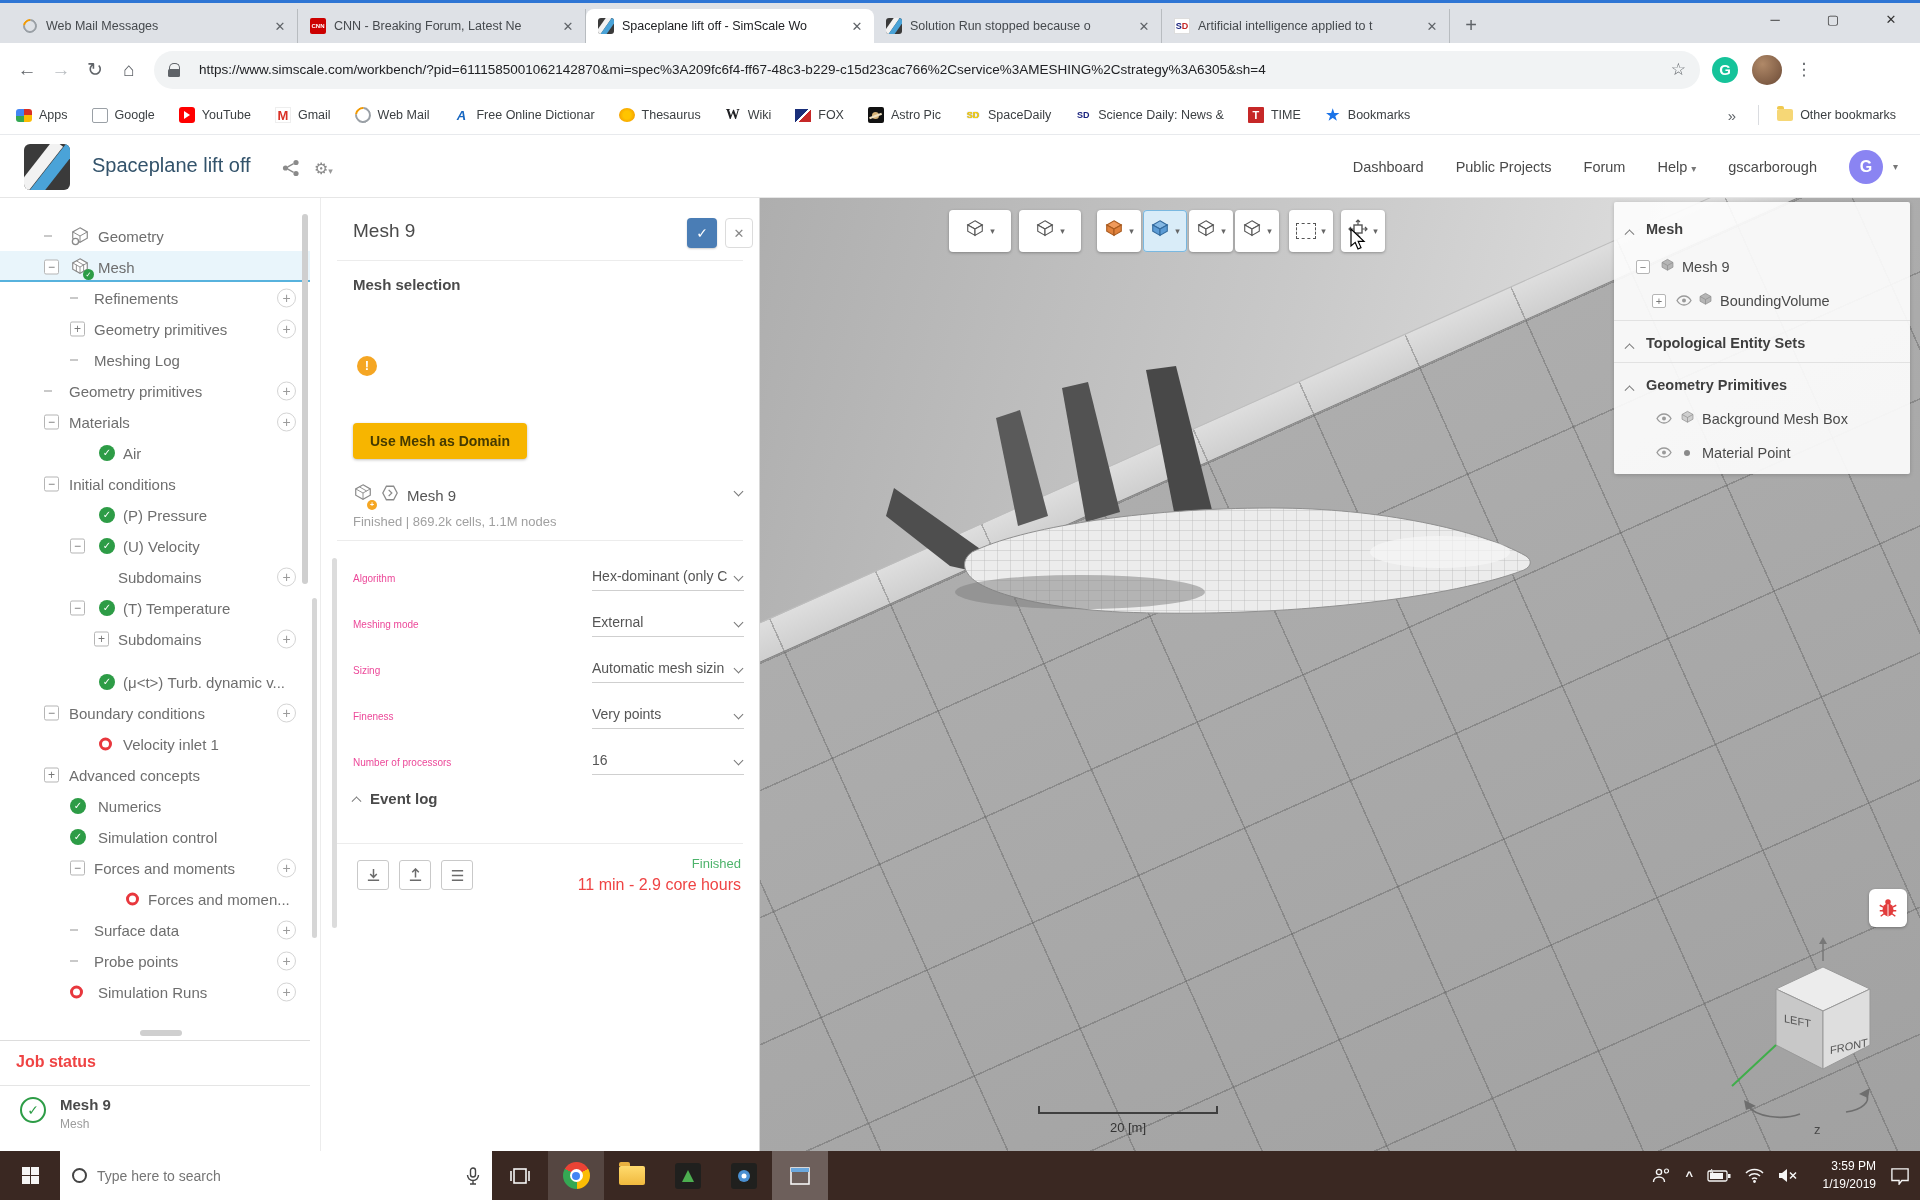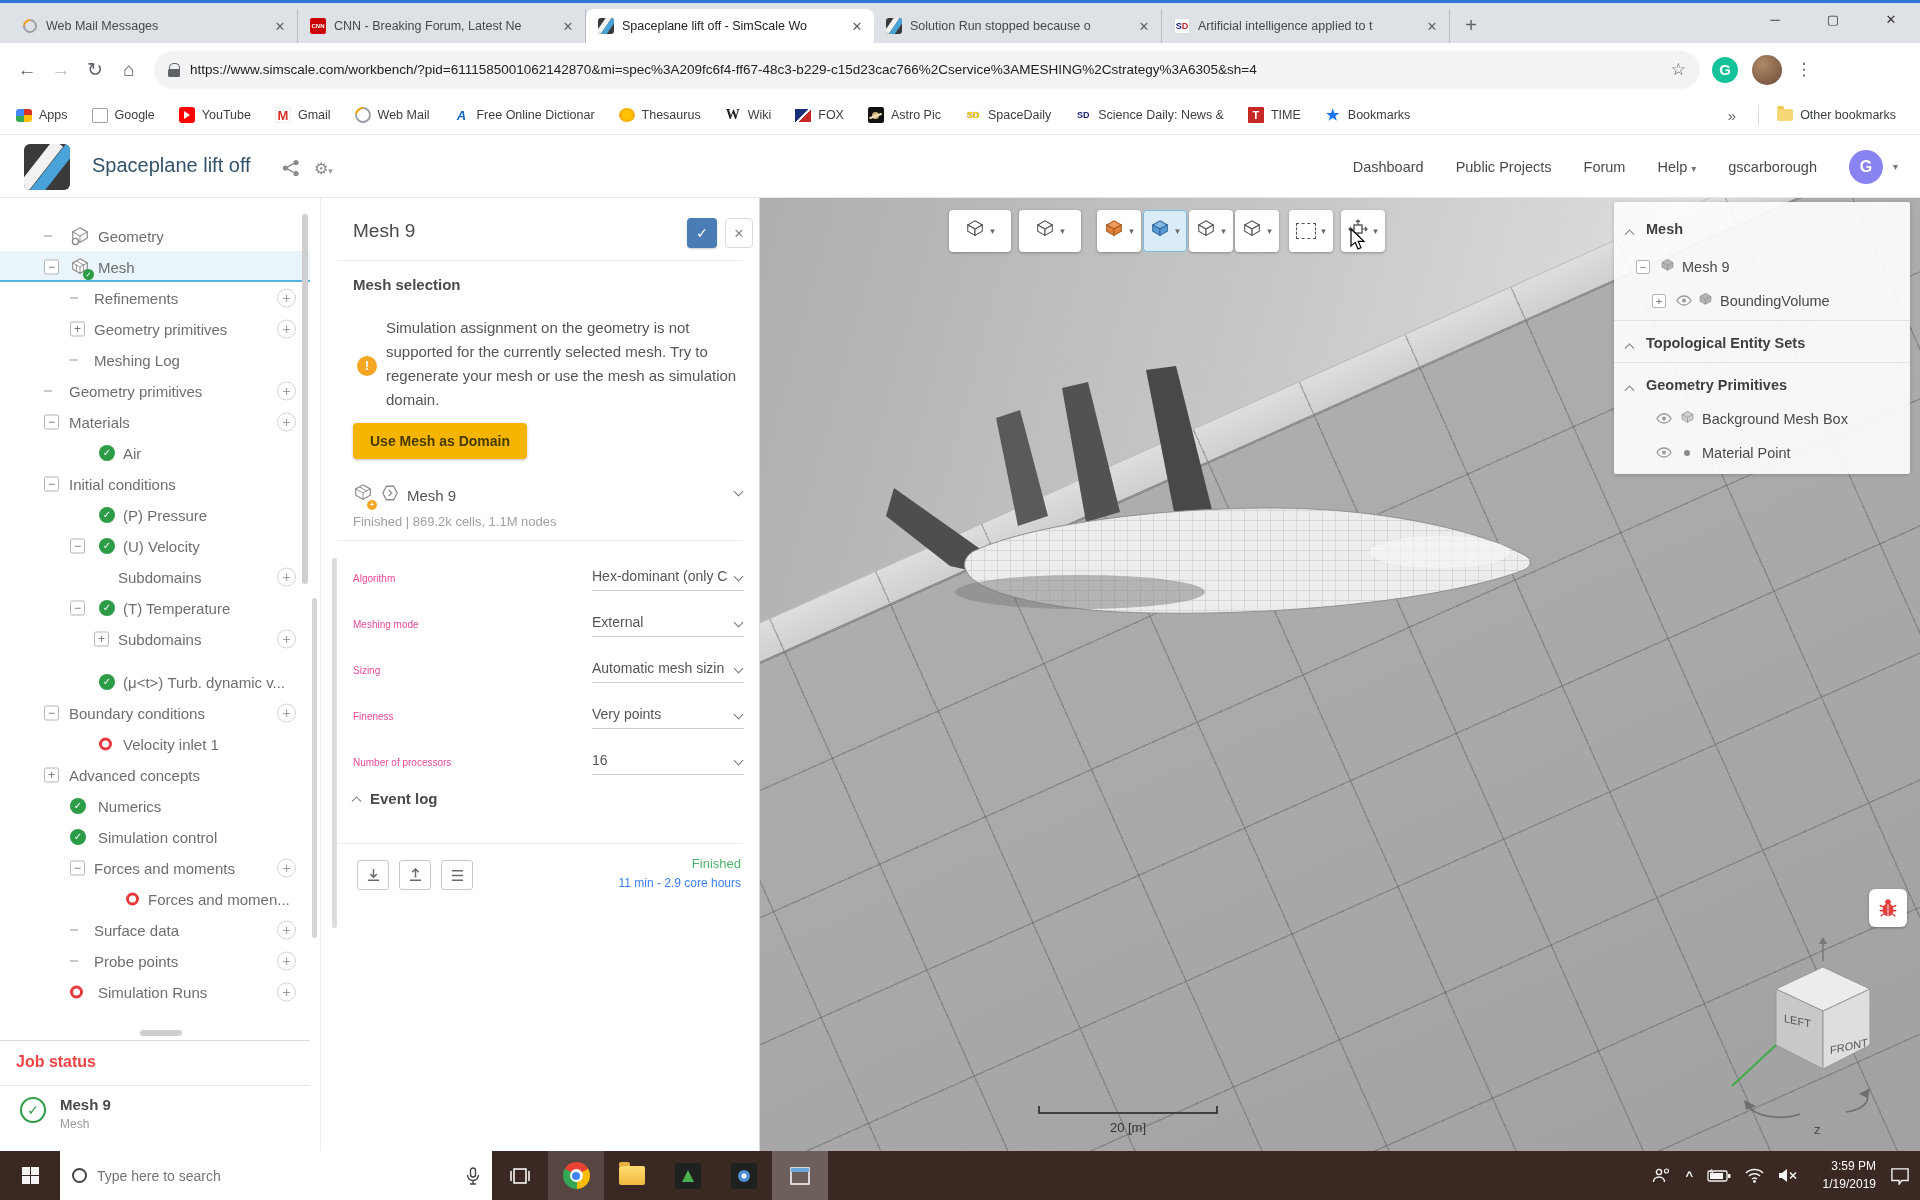--- a/index.html
+++ b/index.html
@@ -21,21 +21,21 @@
 .i-cnn{background:#cc0000;color:#fff;font-size:6px;font-weight:bold;border-radius:2px}
 .i-ss{background:#3a3a3a;border-radius:3px;overflow:hidden;position:relative}
 .i-ss::before{content:"";position:absolute;left:2px;top:-3px;width:5px;height:24px;background:#f2f2f2;transform:rotate(35deg)}
 .i-ss::after{content:"";position:absolute;left:8px;top:-3px;width:5px;height:24px;background:#4aa3d8;transform:rotate(35deg)}
 .i-sd{background:#fff;border:1px solid #ddd;font-weight:bold;font-size:9px}
 .i-sd b{color:#1a237e}.i-sd i{color:#c62828;font-style:normal}
 
 .addrbar{position:absolute;left:0;top:43px;width:1920px;height:53px;background:#fff;display:flex;align-items:center;padding:0 10px}
 .navic{width:34px;height:34px;display:flex;align-items:center;justify-content:center;font-size:19px;color:#5f6368;border-radius:50%}
 .navic.dis{color:#b9bdc1}
-.urlpill{margin-left:8px;width:1546px;height:38px;background:#f1f3f4;border-radius:19px;display:flex;align-items:center;padding:0 14px;gap:10px}
+.urlpill{margin-left:8px;width:1546px;height:38px;background:#f1f3f4;border-radius:19px;display:flex;align-items:center;padding:0 14px;gap:19px}
 .urlpill input{flex:1;border:none;background:transparent;outline:none;font-size:13.5px;color:#202124;font-family:"Liberation Sans",sans-serif}
 .lock{width:12px;height:14px;position:relative}
 .lock::before{content:"";position:absolute;left:1px;top:0;width:9px;height:8px;border:1.8px solid #5f6368;border-bottom:none;border-radius:5px 5px 0 0}
 .lock::after{content:"";position:absolute;left:0;top:6px;width:12px;height:8px;background:#5f6368;border-radius:1.5px}
 .star{color:#5f6368;font-size:17px}
 .gbadge{width:26px;height:26px;margin-left:12px;border-radius:50%;background:#15c39a;color:#fff;font-weight:bold;font-size:15px;display:flex;align-items:center;justify-content:center}
 .avatar-sm{width:30px;height:30px;margin-left:14px;border-radius:50%;background:radial-gradient(circle at 35% 30%,#b08968,#6b4a36)}
 .dots{margin-left:12px;color:#5f6368;font-size:17px;width:20px;text-align:center}
 
 .bmbar{position:absolute;left:0;top:96px;width:1920px;height:39px;background:#fff;display:flex;align-items:center;padding:0 16px;border-bottom:1px solid #e8eaed}
@@ -134,21 +134,21 @@
 .flabel{position:absolute;left:32px;top:50%;transform:translateY(-50%);font-size:10px;color:#ec4899}
 .fvalue{position:absolute;left:271px;top:50%;transform:translateY(-50%);width:152px;height:26px;border-bottom:1px solid #cfcfcf}
 .ftext{position:absolute;left:0;top:3px;width:136px;font-size:14px;color:#555;white-space:nowrap;overflow:hidden}
 .fchev{position:absolute;right:2px;top:8px}
 .eventlog{position:absolute;left:32px;top:592px;display:flex;align-items:center;gap:10px;font-size:15px;font-weight:bold;color:#4a4a4a}
 .chev{display:inline-block;width:7px;height:7px;border-right:1.7px solid #777;border-bottom:1.7px solid #777;transform:rotate(45deg)}
 .chev.up{transform:rotate(-135deg) translate(-2px,-2px)}
 .mp-footdiv{position:absolute;left:16px;right:16px;top:645px;height:1px;background:#ececec}
 .fbtn{position:absolute;top:662px;width:32px;height:30px;border:1px solid #c9c9c9;border-radius:3px;background:#fff;display:flex;align-items:center;justify-content:center}
 .foot-status{position:absolute;right:18px;top:658px;font-size:13px;color:#4db36b;text-align:right}
-.foot-time{position:absolute;right:18px;top:678px;font-size:12px;color:#3b82f6;}
+.foot-time{position:absolute;right:18px;top:678px;font-size:16px;color:#ef4444;}
 
 .viewport{position:absolute;left:760px;top:198px;width:1160px;height:953px;overflow:hidden;background:linear-gradient(105deg,#aeaeae,#c9c9c9 40%,#e2e2e2 72%,#d2d2d2)}
 .slab{position:absolute;left:-506px;top:690px;width:3400px;height: 2400px;transform-origin:0 0;transform:rotate(-24.1deg);border-top:1px solid #7f7f7f;background-image:repeating-linear-gradient(to right,rgba(95,95,95,.42) 0 1.5px,transparent 1.5px 116px),repeating-linear-gradient(to bottom,rgba(95,95,95,.42) 0 1.5px,transparent 1.5px 116px),linear-gradient(to bottom,#adadad,#9c9c9c 55%,#a9a9a9)}
 .slabtop{position:absolute;left:-506px;top:690px;width:3400px;height:36px;transform-origin:0 0;transform:rotate(-24.1deg) translateY(-36px);background-image:repeating-linear-gradient(to right,rgba(120,120,120,.5) 0 1.5px,transparent 1.5px 116px),linear-gradient(to bottom,#dedede,#cfcfcf);border-top:1px solid #bdbdbd}
 .plane{position:absolute;left:120px;top:162px}
 
 .vtb{position:absolute;top:12px;height:42px;background:#fff;border-radius:4px;box-shadow:0 1px 3px rgba(0,0,0,.3);display:flex;align-items:center;justify-content:center;gap:5px}
 .p1{left:189px;width:62px}.p2{left:259px;width:62px}
 .p3{left:337px;width:44px}.p4{left:383px;width:44px}.p5{left:429px;width:44px}.p6{left:475px;width:44px}
 .p7{left:529px;width:44px}.p8{left:581px;width:44px}
@@ -553,21 +553,20 @@
     </div>
 
   <div class="midpanel">
     <div class="mp-thumb"></div>
     <div class="mp-title">Mesh 9</div>
     <div class="btn-check">✓</div>
     <div class="btn-x">✕</div>
     <div class="mp-div" style="top:62px"></div>
     <div class="mp-section">Mesh selection</div>
     <div class="warnic">!</div>
-    <div class="warntext">Simulation assignment on the geometry is not supported for the currently selected mesh. Try to regenerate your mesh or use the mesh as simulation domain.</div>
     <div class="btn-yellow">Use Mesh as Domain</div>
     <div class="meshrow">
       <span style="position:relative">
         <svg width="20" height="20" viewBox="0 0 22 22">
             <path d="M11 2l8 4.5v7L11 18 3 13.5v-7z" fill="#fff" stroke="#8a8a8a" stroke-width="1.3"></path>
             <path d="M3 6.5 11 11l8-4.5M11 11v7M7 4.2l8 4.6" stroke="#8a8a8a" stroke-width="1" fill="none"></path>
           </svg>
         <span class="badge-o">+</span>
       </span>
       <span>

